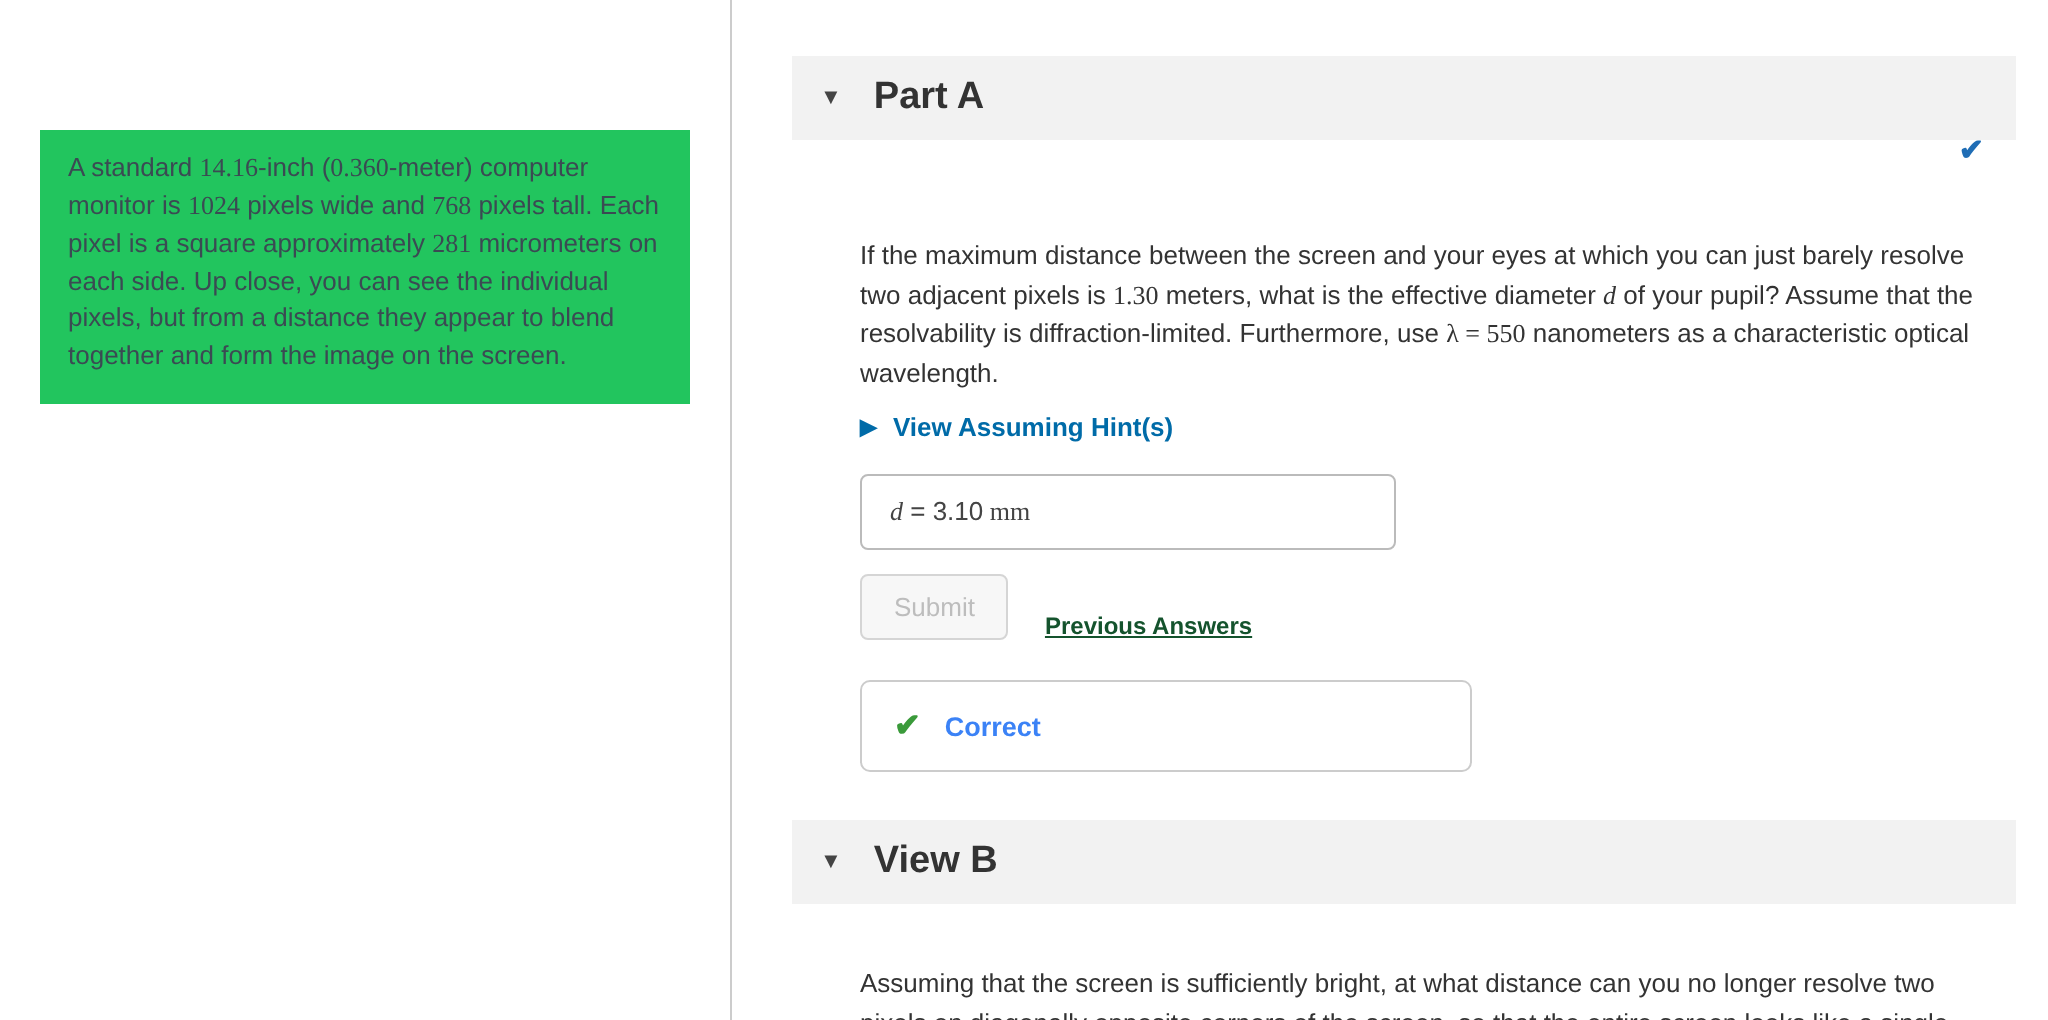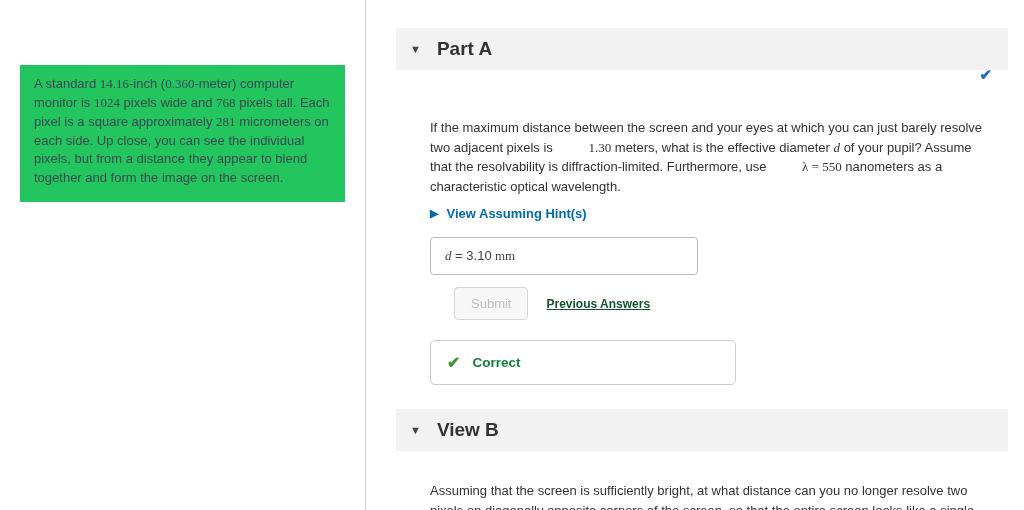--- a/index.html
+++ b/index.html
@@ -69,21 +69,21 @@
     .part-body.part-b-body {
       padding-top: 30px;
     }
     .question-text {
       color: #333;
       line-height: 1.5;
       font-size: 13px;
       margin-bottom: 10px;
     }
     .question-text .mathit { font-style: italic; font-family: Georgia, serif; }
-    .question-text .val { font-family: Georgia, "Times New Roman", serif; margin-left: 32px; }
+    .question-text .val { font-family: Georgia, "Times New Roman", serif; }
     .emphasis {
       font-weight: bold;
       color: #333;
       font-size: 13px;
       margin-bottom: 14px;
     }
     .hints-link {
       color: #006ba8;
       font-weight: bold;
       font-size: 13px;
@@ -102,24 +102,23 @@
       padding: 10px 14px;
       width: 268px;
       font-size: 13px;
       margin-bottom: 12px;
       color: #444;
     }
     .answer-box .mathit { font-style: italic; font-family: Georgia, serif; }
     .answer-box .unit-mm { font-family: Georgia, serif; }
     .actions {
       display: flex;
-      align-items: center;
+      align-items: flex-end;
       gap: 18px;
       margin-bottom: 20px;
-      margin-left: 24px;
     }
     .submit-btn {
       border: 1px solid #d5d5d5;
       background: #f7f7f7;
       color: #bdbdbd;
       padding: 8px 16px;
       border-radius: 4px;
       font-size: 13px;
       cursor: not-allowed;
     }
@@ -139,21 +138,21 @@
       align-items: center;
       gap: 12px;
     }
     .feedback-box .chk {
       color: #3a9a3a;
       font-size: 16px;
       font-weight: bold;
     }
     .feedback-box .lbl {
       font-weight: bold;
-      color: #15803d;
+      color: #3b82f6;
       font-size: 13.5px;
     }
     .parta-wrapper { position:relative; }
   </style>
 </head>
 <body>
 
 <div class="left-col">
   <div class="intro-box">
     <span>A standard </span><span class="val">14.16</span><span>-inch (</span><span class="val">0.360</span><span>-meter) computer monitor is </span><span class="val">1024</span><span> pixels wide and </span><span class="val">768</span><span> pixels tall. Each pixel is a square approximately </span><span class="val">281</span><span> micrometers on each side. Up close, you can see the individual pixels, but from a distance they appear to blend together and form the image on the screen.</span>

